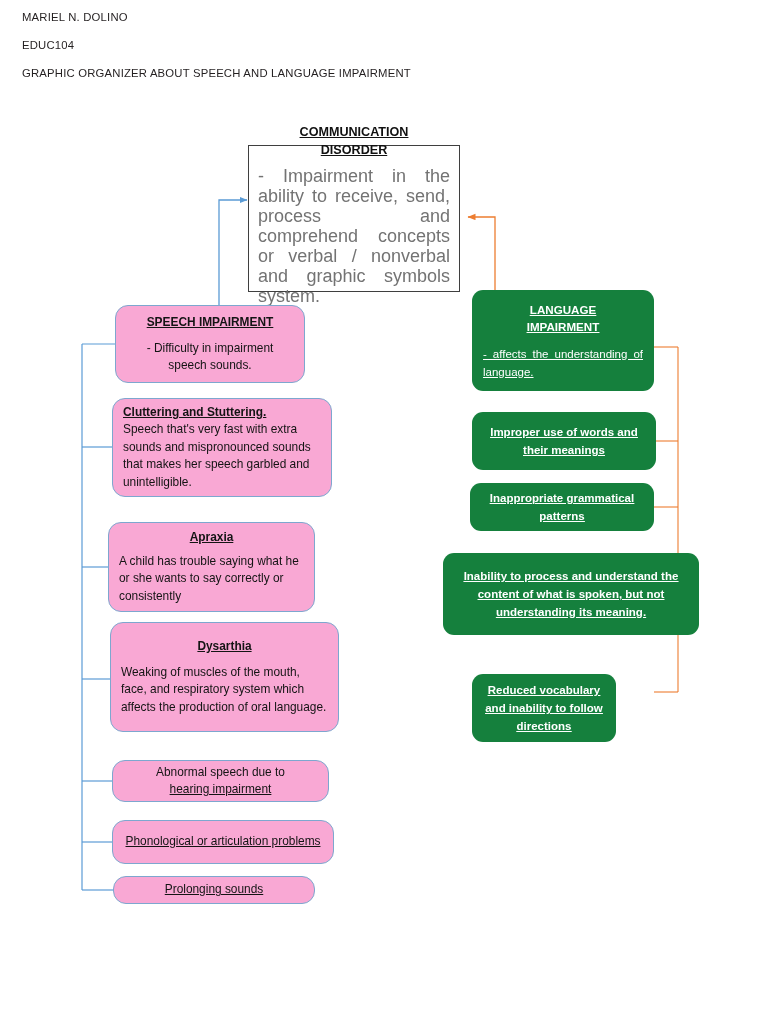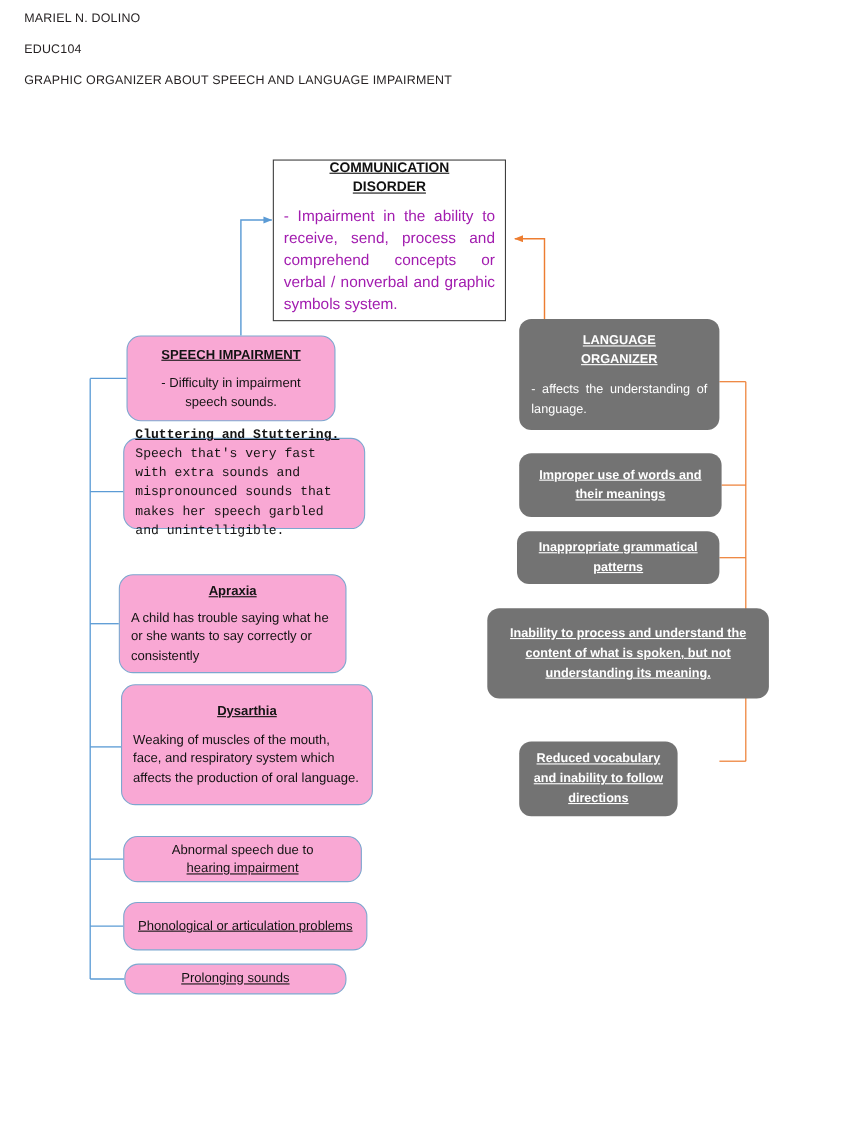--- a/index.html
+++ b/index.html
@@ -50,25 +50,25 @@
   .node-center .node-title {
     text-align: center;
     font-size: 12.6px;
     font-weight: 700;
     text-decoration: underline;
     line-height: 18px;
     margin-bottom: 7px;
     color: #111111;
   }
   .node-center .node-body {
-    font-size: 14px;
+    font-size: 18px;
     line-height: 20px;
     text-align: justify;
     text-align-last: left;
-    color: #a21caf;
+    color: #737373;
   }
 
   
   .node-blue {
     border: 1.3px solid #7da7cf;
     border-radius: 13px;
     background: #f9a8d4;
     padding: 6px 10px;
   }
   .node-blue .node-title {
@@ -87,23 +87,24 @@
     line-height: 17.5px;
     color: #141414;
   }
   .node-blue .node-body.center { text-align: center; }
   .node-blue .node-body.left   { text-align: left; }
   .node-blue .gap { height: 9px; }
 
   
   .node-orange {
     border-radius: 11px;
-    background: #737373;
+    background: #15803d;
     color: #ffffff;
     padding: 7px 11px;
+    text-decoration: underline;
   }
   .node-orange .node-title {
     text-align: center;
     font-size: 11.6px;
     font-weight: 700;
     text-decoration: underline;
     line-height: 17px;
     color: #ffffff;
   }
   .node-orange .node-body {
@@ -192,21 +193,21 @@
 
 <div class="node node-blue" style="left:115px; top:305px; width:190px; height:78px;">
   <div class="node-title">SPEECH IMPAIRMENT</div>
   <div class="gap"></div>
   <div class="node-body center">
     <span>- Difficulty in impairment</span><br>
     <span>speech sounds.</span>
   </div>
 </div>
 
-<div class="node node-blue" style="left:112px; top:398px; width:220px; height:83px;font-family:Liberation Mono, monospace;">
+<div class="node node-blue" style="left:112px; top:398px; width:220px; height:99px;">
   <div class="node-title node-title-left">Cluttering and Stuttering.</div>
   <div class="node-body left">Speech that's very fast with extra sounds and mispronounced sounds that makes her speech garbled and unintelligible.</div>
 </div>
 
 <div class="node node-blue" style="left:108px; top:522px; width:207px; height:90px;">
   <div class="node-title">Apraxia</div>
   <div class="gap"></div>
   <div class="node-body left">A child has trouble saying what he or she wants to say correctly or consistently</div>
 </div>
 
@@ -227,21 +228,21 @@
   <div class="node-body center underline">Phonological or articulation problems</div>
 </div>
 
 <div class="node node-blue" style="left:113px; top:876px; width:202px; height:28px;">
   <div class="node-body center underline">Prolonging sounds</div>
 </div>
 
 <div class="node node-orange" style="left:472px; top:290px; width:182px; height:101px;">
   <div class="node-title">
     <span>LANGUAGE</span><br>
-    <span>ORGANIZER</span>
+    <span>IMPAIRMENT</span>
   </div>
   <div class="gap"></div>
   <div class="node-body justify">-         affects        the understanding        of language.</div>
 </div>
 
 <div class="node node-orange" style="left:472px; top:412px; width:184px; height:58px;">
   <div class="node-body center">Improper use of words and their meanings</div>
 </div>
 
 <div class="node node-orange" style="left:470px; top:483px; width:184px; height:48px;">

